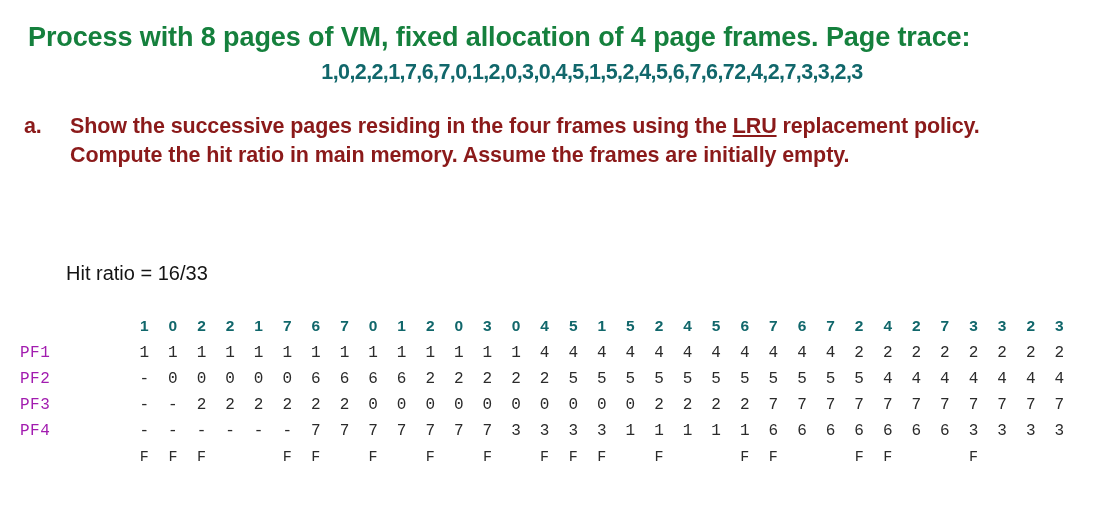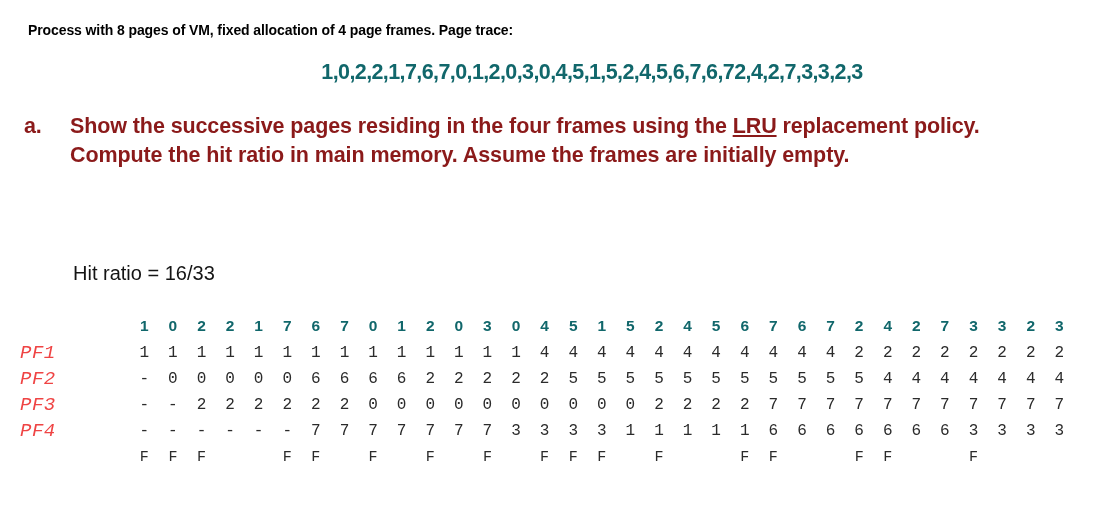--- a/index.html
+++ b/index.html
@@ -9,22 +9,22 @@
     font-family:"Liberation Sans", sans-serif;
     overflow:hidden;
     position:relative;
   }
   .slide{position:absolute;inset:0;}
 
   
   .q-title{
     position:absolute;left:28px;top:22px;width:1060px;
     font-family:"Liberation Sans", sans-serif;
-    font-weight:bold;font-size:14px;line-height:1.18;
-    color:#000000;letter-spacing:-0.1px;
+    font-weight:bold;font-size:27px;line-height:1.18;
+    color:#15803d;letter-spacing:-0.1px;
   }
   .trace-line{
     position:absolute;left:28px;top:60px;width:1060px;
     text-align:center;
     font-family:"Liberation Sans", sans-serif;
     font-weight:bold;font-size:21.5px;color:#11676B;
     letter-spacing:-0.6px;
     padding-left:34px;
   }
 
@@ -37,37 +37,37 @@
     letter-spacing:-0.1px;
   }
   .item-marker{width:30px;flex:0 0 30px;}
   .item-body{flex:1 1 auto;margin-left:16px;}
   .u{text-decoration:underline;}
 
   
   .hit-ratio{
     position:absolute;left:66px;top:262px;
     font-family:"Liberation Sans", sans-serif;
-    font-weight:normal;font-size:20px;color:#141414;margin-left:7px;
+    font-weight:normal;font-size:20px;color:#141414;
   }
 
   
   .trace-table{
     position:absolute;left:20px;top:312px;
     font-family:"Liberation Mono","DejaVu Sans Mono",monospace;
     font-size:15.5px;
     color:#262626;
   }
   .trow{
     display:flex;align-items:center;height:26px;
   }
   .rowlabel{
     width:110px;flex:0 0 110px;
     font-family:"Liberation Mono","DejaVu Sans Mono",monospace;
-    font-size:19px;color:#ef4444;letter-spacing:0.5px;font-style:italic;
+    font-size:16px;color:#a21caf;letter-spacing:0.5px;
   }
   .cells{display:flex;}
   .cell{
     width:28.6px;flex:0 0 28.6px;
     text-align:center;
     font-family:"Liberation Mono","DejaVu Sans Mono",monospace;
     font-size:16px;
   }
   .hdr .cell{
     color:#11676B;font-weight:bold;

